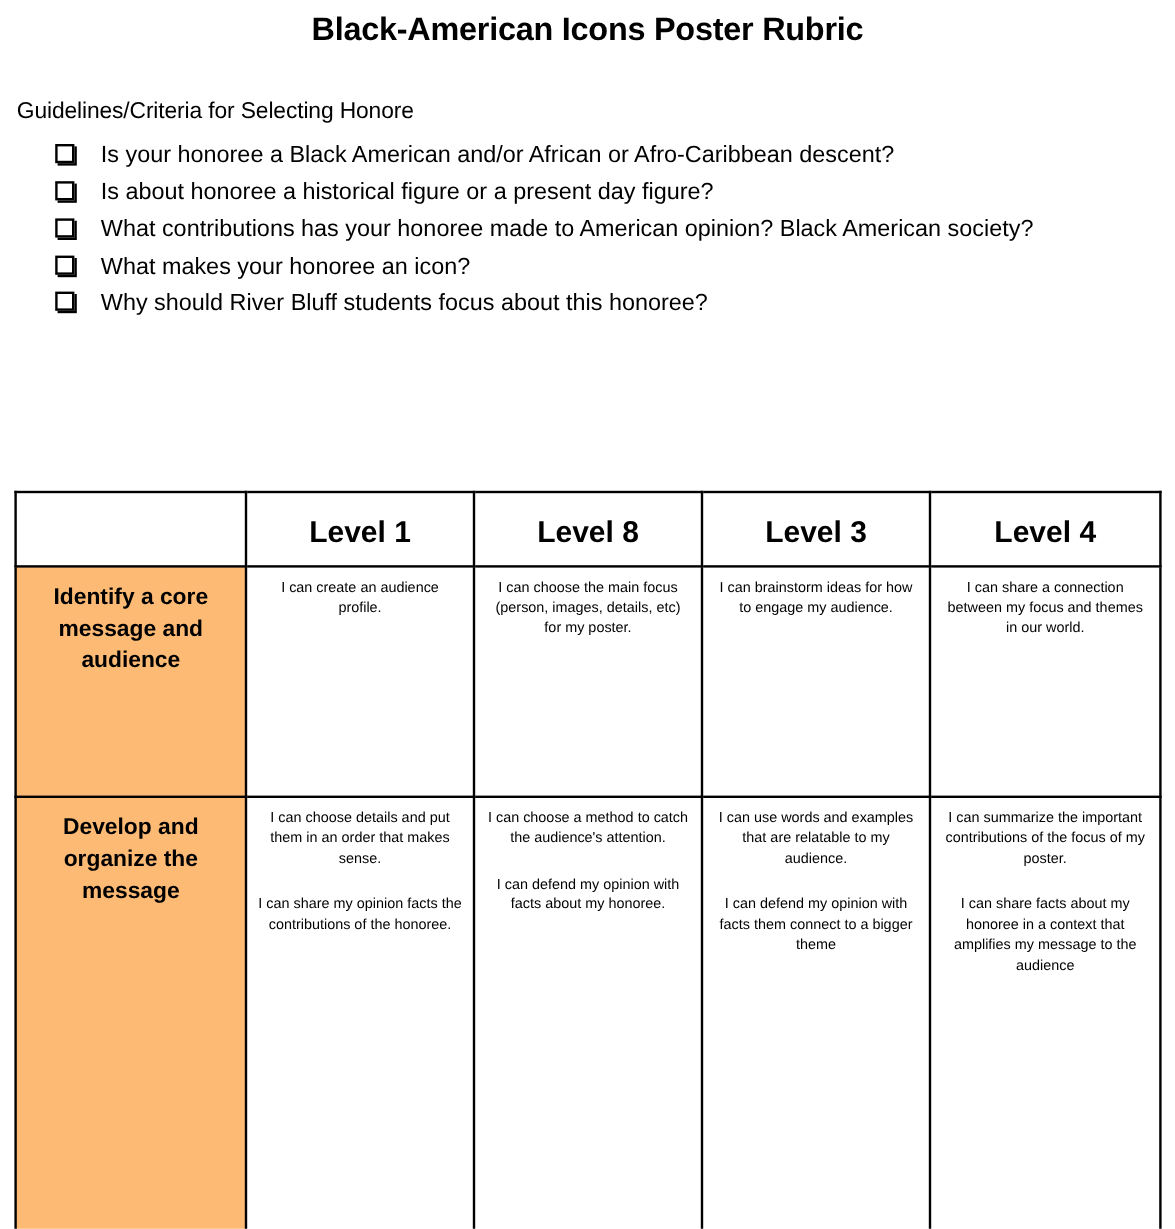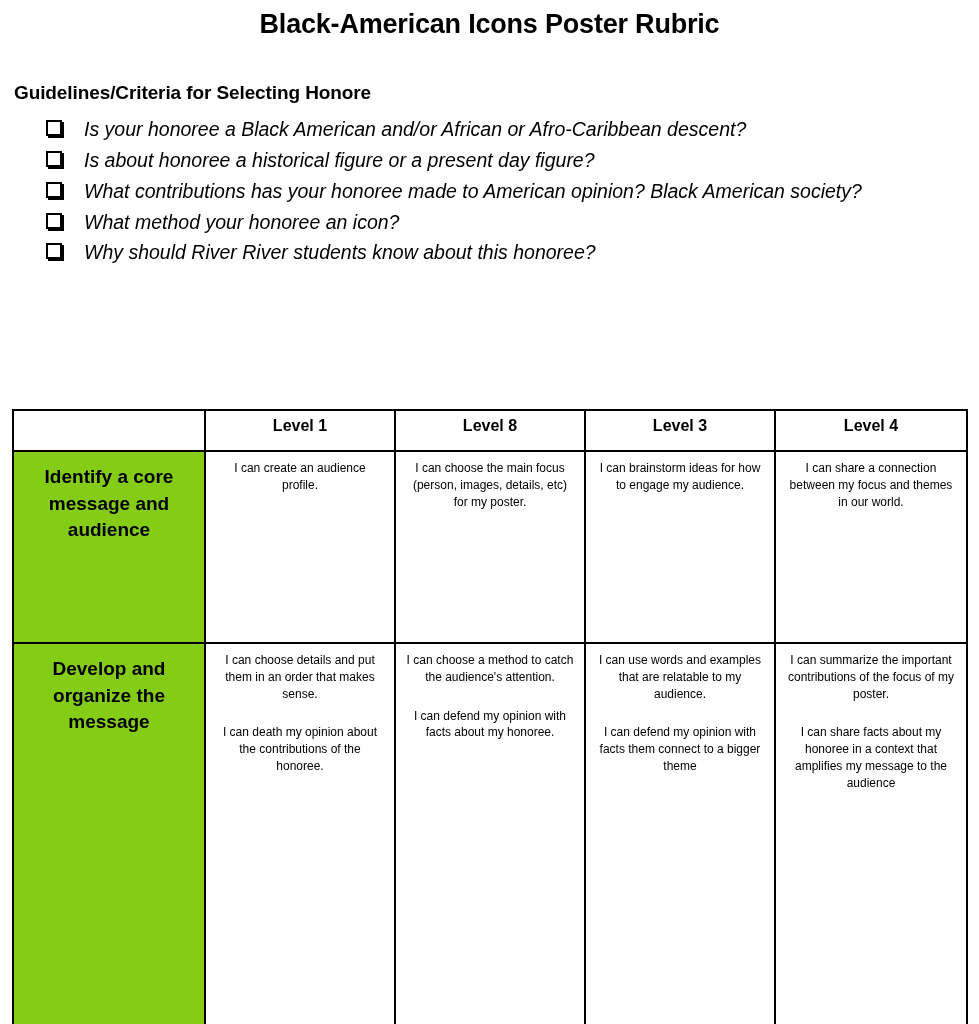--- a/index.html
+++ b/index.html
@@ -31,21 +31,21 @@
     font-weight: bold;
     letter-spacing: -0.2px;
     margin: 0;
     padding-top: 10px;
     line-height: 1.1;
   }
 
   
   .section-heading {
     font-size: 19px;
-    font-weight: bold;
+    font-weight: normal;
     margin: 0;
     padding-left: 14px;
     padding-top: 42px;
     line-height: 1.2;
     letter-spacing: -0.1px;
   }
 
   
   .criteria-list {
     list-style: none;
@@ -54,21 +54,20 @@
     padding-top: 12px;
   }
   .criteria-item {
     display: flex;
     align-items: flex-start;
     padding-left: 46px;
     padding-right: 6px;
     margin-bottom: 3px;
     font-size: 19.5px;
     line-height: 1.42;
-    font-style: italic;
   }
   .criteria-marker {
     flex: 0 0 auto;
     width: 38px;
     font-size: 17px;
     line-height: 1.5;
     color: #000;
     user-select: none;
   }
   .criteria-marker .box {
@@ -107,31 +106,31 @@
     border: 2px solid #000;
     vertical-align: top;
     text-align: center;
     font-size: 12px;
     line-height: 1.4;
     padding: 8px 9px 10px 9px;
     font-weight: normal;
   }
   table.rubric thead th {
     font-weight: bold;
-    font-size: 16px;
+    font-size: 25px;
     height: 30px;
     vertical-align: middle;
-    padding-top: 0;
+    padding-top: 16px;
     padding-bottom: 9px;
   }
   table.rubric th.corner-cell {
     background: #ffffff;
   }
   table.rubric th.row-label {
-    background: #84cc16;
+    background: #fdba74;
     font-weight: bold;
     font-size: 19px;
     text-align: center;
     vertical-align: top;
     padding-top: 12px;
     line-height: 1.4;
   }
   .cell-para { margin: 0; }
   .cell-para + .cell-para { margin-top: 22px; }
 
@@ -155,25 +154,25 @@
     <li class="criteria-item">
       <span class="criteria-marker"><span class="box"></span></span>
       <span class="criteria-text">Is about honoree a historical figure or a present day figure?</span>
     </li>
     <li class="criteria-item">
       <span class="criteria-marker"><span class="box"></span></span>
       <span class="criteria-text">What contributions has your honoree made to American opinion? Black American society?</span>
     </li>
     <li class="criteria-item">
       <span class="criteria-marker"><span class="box"></span></span>
-      <span class="criteria-text">What method your honoree an icon?</span>
-    </li>
-    <li class="criteria-item">
-      <span class="criteria-marker"><span class="box"></span></span>
-      <span class="criteria-text">Why should River River students know about this honoree?</span>
+      <span class="criteria-text">What makes your honoree an icon?</span>
+    </li>
+    <li class="criteria-item">
+      <span class="criteria-marker"><span class="box"></span></span>
+      <span class="criteria-text">Why should River Bluff students focus about this honoree?</span>
     </li>
   </ul>
 
   <div class="rubric-wrap">
     <table class="rubric">
       <colgroup>
         <col class="c-label">
         <col class="c-lv">
         <col class="c-lv">
         <col class="c-lv">
@@ -201,21 +200,21 @@
             <p class="cell-para">I can brainstorm ideas for how to engage my audience.</p>
           </td>
           <td>
             <p class="cell-para">I can share a connection between my focus and themes in our world.</p>
           </td>
         </tr>
         <tr class="row-dev">
           <th class="row-label">Develop and organize the message</th>
           <td>
             <p class="cell-para">I can choose details and put them in an order that makes sense.</p>
-            <p class="cell-para">I can death my opinion about the contributions of the honoree.</p>
+            <p class="cell-para">I can share my opinion facts the contributions of the honoree.</p>
           </td>
           <td>
             <p class="cell-para">I can choose a method to catch the audience's attention.</p>
             <p class="cell-para">I can defend my opinion with facts about my honoree.</p>
           </td>
           <td>
             <p class="cell-para">I can use words and examples that are relatable to my audience.</p>
             <p class="cell-para">I can defend my opinion with facts them connect to a bigger theme</p>
           </td>
           <td>

